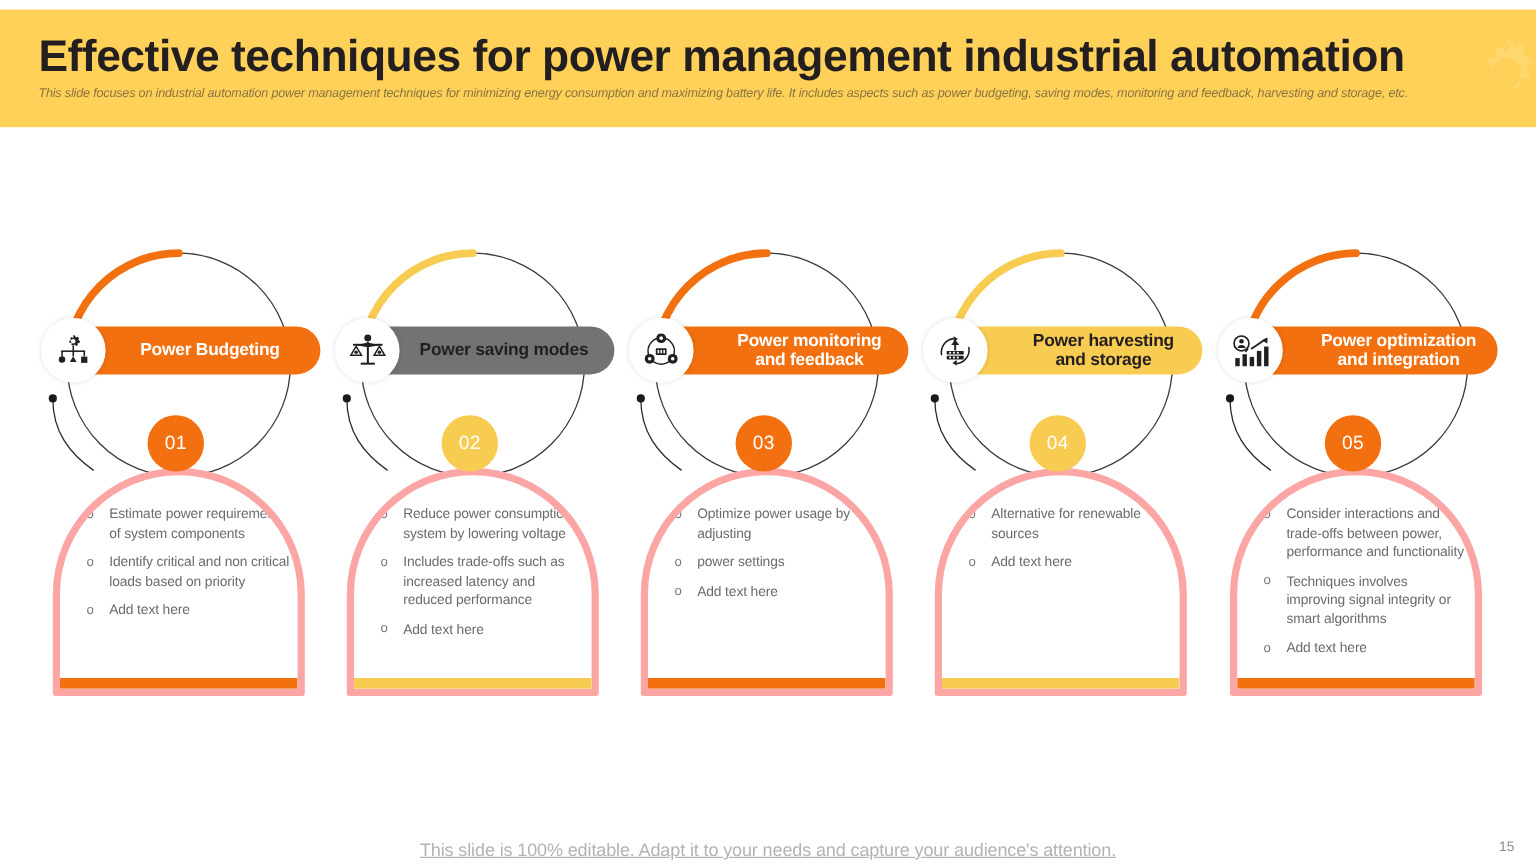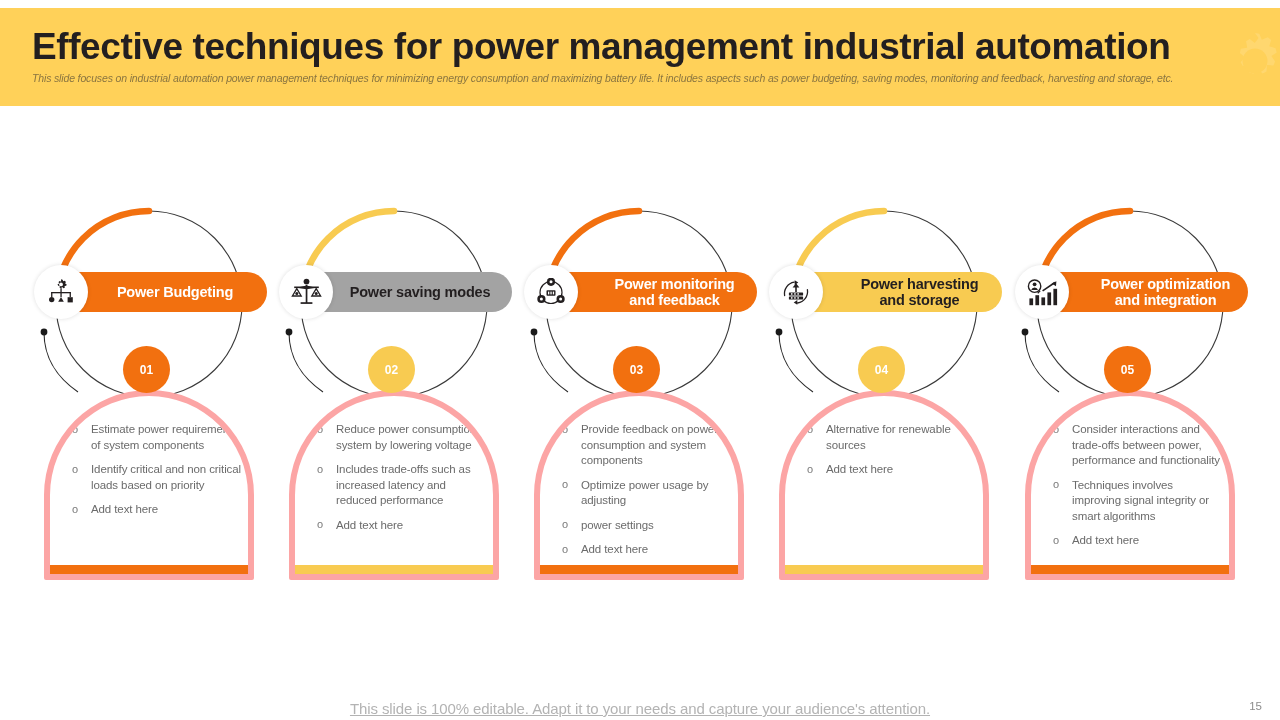--- a/index.html
+++ b/index.html
@@ -148,22 +148,22 @@
   .num-badge {
     position: absolute;
     left: 97px;
     top: 150px;
     width: 47px;
     height: 47px;
     border-radius: 50%;
     display: flex;
     align-items: center;
     justify-content: center;
-    font-size: 12px;
-    font-weight: bold;
+    font-size: 16px;
+    font-weight: normal;
     color: #ffffff;
     z-index: 4;
     letter-spacing: 0.2px;
   }
 
   
   .pill {
     position: absolute;
     left: 29px;
     top: 76px;
@@ -290,21 +290,21 @@
         </svg>
         <div class="card">
           <div class="bullets">
             <div class="bullet">Reduce power consumption of system by lowering voltage</div>
             <div class="bullet">Includes trade-offs  such as increased latency and reduced performance</div>
             <div class="bullet">Add text here</div>
           </div>
           <div class="card-bottom-bar" style="background:#f8cb51"></div>
         </div>
         <div class="num-badge" style="background:#f8cb51;color:#ffffff">02</div>
-        <div class="pill" style="background:#a3a3a3">
+        <div class="pill" style="background:#737373">
           <div class="pill-text" style="color:#231f20"><span>Power saving modes</span></div>
         </div>
         <div class="icon-circle">
           <span>
             <svg width="31" height="29" viewBox="0 0 31 29">
               <g fill="#231f20">
                 <circle cx="15.5" cy="3.6" r="2.9"></circle>
                 <rect x="14.7" y="7" width="1.7" height="18"></rect>
                 <rect x="3.2" y="8.5" width="24.6" height="1.6"></rect>
                 <path d="M15.5 7.5l9.5 2.2-9.5 1.6-9.5-1.6z"></path>
@@ -322,21 +322,20 @@
         <svg class="ring" viewBox="0 0 200 200">
           <circle cx="100" cy="100" r="93" fill="none" stroke="#3a3a3a" stroke-width="1.1"></circle>
           <path d="M100 7 A93 93 0 0 0 7 100" fill="none" stroke="#f2700f" stroke-width="6.5" stroke-linecap="round"></path>
         </svg>
         <svg class="tail" viewBox="0 0 60 70">
           <path d="M6 6 C6 34 20 52 40 66" fill="none" stroke="#2b2b2b" stroke-width="1.1"></path>
           <circle cx="6" cy="6" r="3.4" fill="#1a1a1a"></circle>
         </svg>
         <div class="card">
           <div class="bullets">
-            <div class="bullet">Provide feedback on power consumption and system components</div>
             <div class="bullet">Optimize power usage by adjusting</div>
             <div class="bullet">power settings</div>
             <div class="bullet">Add text here</div>
           </div>
           <div class="card-bottom-bar" style="background:#f2700f"></div>
         </div>
         <div class="num-badge" style="background:#f2700f;color:#ffffff">03</div>
         <div class="pill" style="background:#f2700f">
           <div class="pill-text two-line" style="color:#ffffff"><span>Power monitoring</span><br><span>and feedback</span></div>
         </div>

